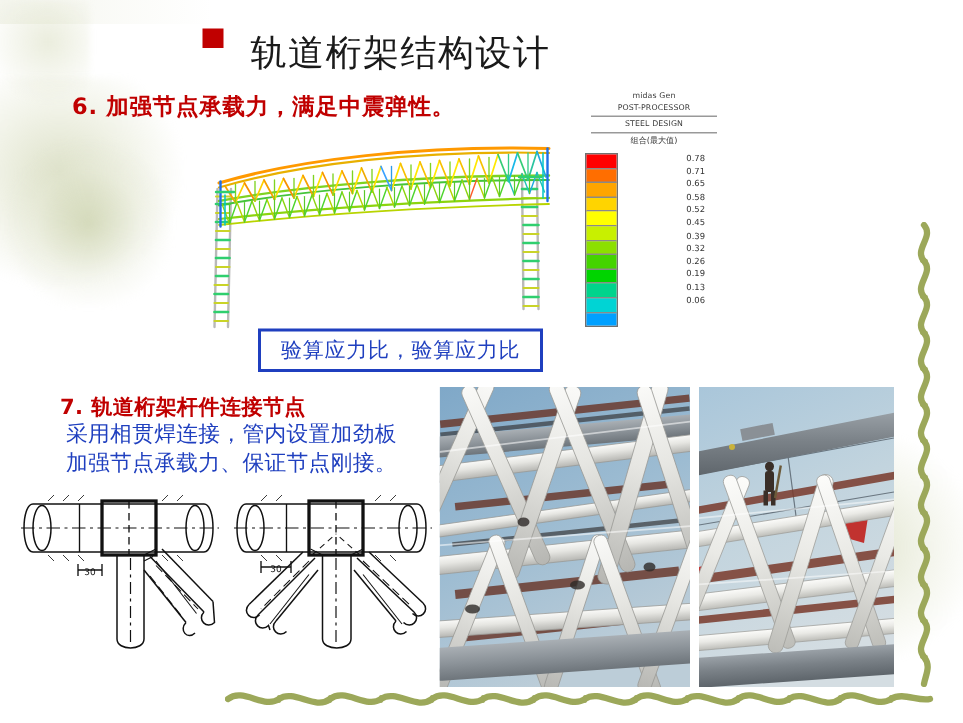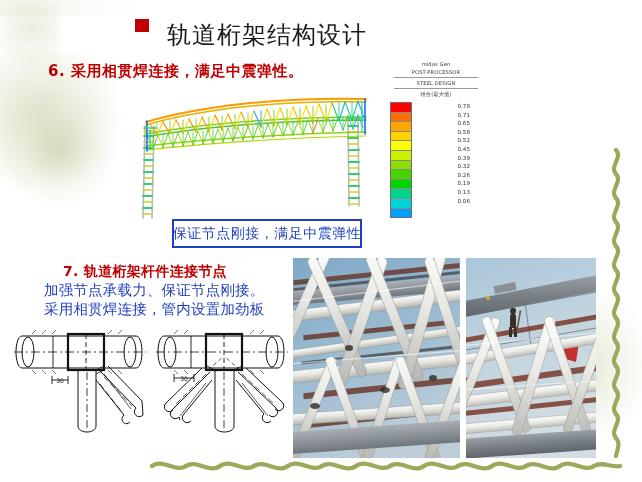--- a/index.html
+++ b/index.html
@@ -64,21 +64,21 @@
     font-family:"DejaVu Sans","Liberation Sans",sans-serif;}
 
   
   .blue-box{position:absolute;left:172px;top:219px;width:190px;height:29px;
     border:2px solid #1F3FBF;box-sizing:border-box;background:#fff;
     display:flex;align-items:center;justify-content:center;}
   .blue-box span{font-size:14px;color:#1F3FBF;letter-spacing:.5px;
     font-family:"DejaVu Sans","Liberation Sans",sans-serif;white-space:nowrap;}
 
   
-  .sec7-head{position:absolute;left:63px;top:263px;font-size:14px;font-weight:bold;color:#C00000;
+  .sec7-head{position:absolute;left:40px;top:263px;font-size:14px;font-weight:bold;color:#C00000;
     font-family:"DejaVu Sans","Liberation Sans",sans-serif;white-space:nowrap;letter-spacing:.3px;}
   .sec7-body{position:absolute;left:44px;top:281px;font-size:14.5px;color:#1F3FBF;line-height:19px;
     font-family:"DejaVu Sans","Liberation Sans",sans-serif;white-space:nowrap;letter-spacing:.2px;}
 
   
   .joint{position:absolute;}
   .joint.j1{left:8px;top:322px;width:145px;height:115px;}
   .joint.j2{left:150px;top:322px;width:145px;height:115px;}
   .joint svg{display:block;}
 
@@ -150,21 +150,21 @@
     </svg>
   </div>
 
   <div class="title-row">
     <span class="title-bullet"></span>
     <span class="title-text">轨道桁架结构设计</span>
   </div>
 
   <div class="sec6-head">
     <span>6.</span>
-    <span>采用相贯焊连接，满足中震弹性。</span>
+    <span>加强节点承载力，满足中震弹性。</span>
   </div>
 
   <div class="fea">
     <svg width="262" height="140" viewBox="0 0 262 140">
       <defs>
         <clipPath id="trussclip">
             <rect x="0" y="0" width="262" height="140"></rect>
           </clipPath>
       </defs>
       <g clip-path="url(#trussclip)" stroke-width="1.15" fill="none" stroke-linecap="round">
@@ -395,30 +395,30 @@
           <div>0.32</div>
           <div>0.26</div>
           <div>0.19</div>
           <div>0.13</div>
           <div>0.06</div>
         </div>
     </div>
   </div>
 
   <div class="blue-box">
-    <span>保证节点刚接，满足中震弹性</span>
+    <span>验算应力比，验算应力比</span>
   </div>
 
   <div class="sec7-head">
     <span>7.</span>
     <span>轨道桁架杆件连接节点</span>
   </div>
   <div class="sec7-body">
+    <div>采用相贯焊连接，管内设置加劲板</div>
     <div>加强节点承载力、保证节点刚接。</div>
-    <div>采用相贯焊连接，管内设置加劲板</div>
   </div>
 
   <div class="joint j1">
     <svg width="145" height="115" viewBox="0 0 145 115">
       <g stroke="#111" fill="none" stroke-width="1">
 
         <path d="M14 14 L128 14"></path>
         <path d="M14 46 L128 46"></path>
 
         <path d="M14 14 C6 14 6 46 14 46"></path>

